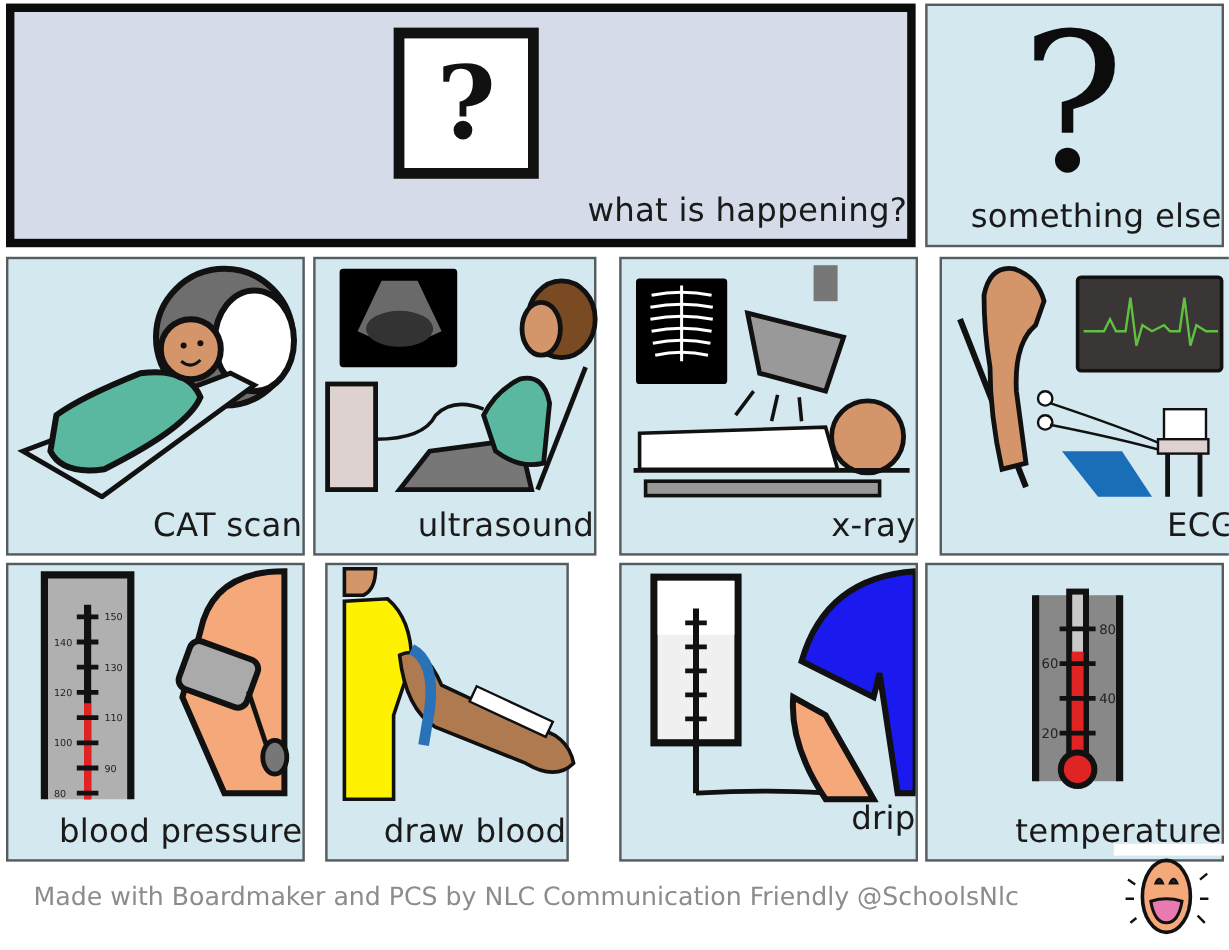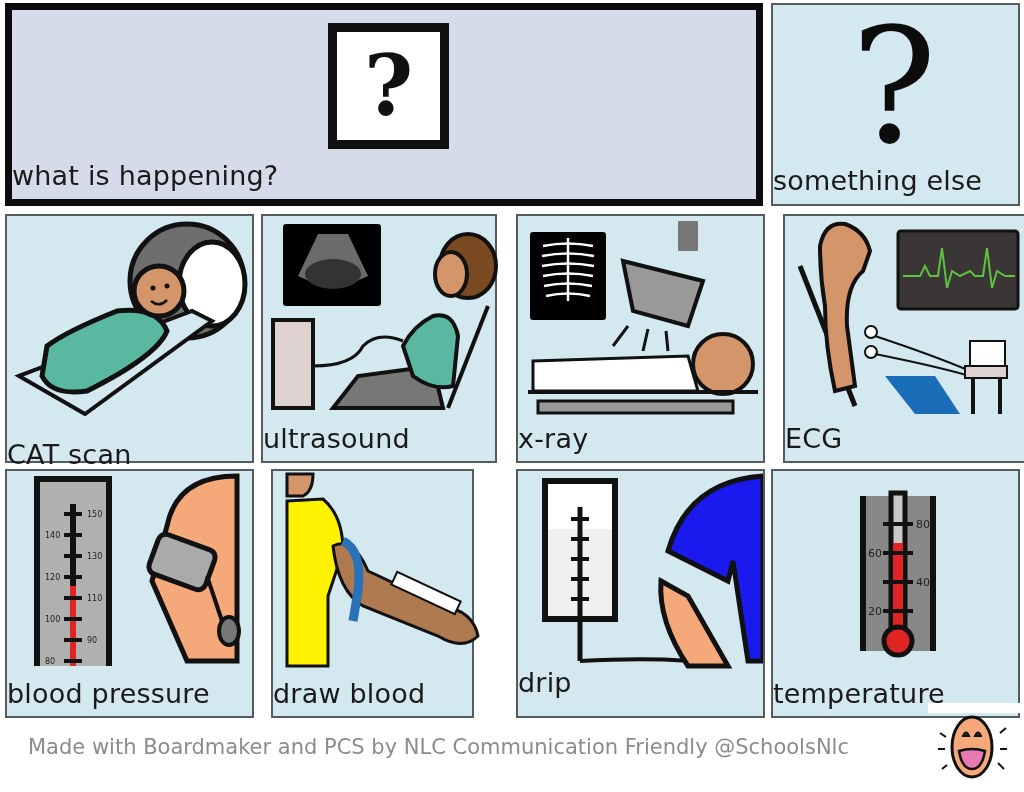--- a/index.html
+++ b/index.html
@@ -1,19 +1,19 @@
 <!DOCTYPE html>
 <html><head>
 <meta charset="utf-8">
 <style>
   html, body { margin:0; padding:0; }
   body { width:1024px; height:792px; background:#ffffff; position:relative; overflow:hidden;
          font-family:"DejaVu Sans", sans-serif; }
   .tile { position:absolute; box-sizing:border-box; background:#d4e8ef; border:2px solid #555c60; }
-  .tile .label { position:absolute; left:0; right:0; text-align:left; color:#1a1a1a;
+  .tile .label { position:absolute; left:0; right:0; text-align:right; color:#1a1a1a;
                  font-size:27px; letter-spacing:0.2px; }
   .tile .art { position:absolute; }
   .header { background:#d5dbe8; border:7px solid #0c0c0c; }
   .qbox { position:absolute; box-sizing:border-box; background:#fff; border:9px solid #111;
           display:flex; align-items:center; justify-content:center; }
   .qbox span { font-family:"DejaVu Serif", serif; font-weight:bold; font-size:84px; line-height:1; color:#111; }
   .bigq { position:absolute; font-family:"DejaVu Serif", serif; font-size:160px; line-height:1; color:#0c0c0c; }
   .footer { position:absolute; left:28px; top:735px; font-size:21px; color:#8c8c8c; }
   .smiley { position:absolute; left:928px; top:703px; width:92px; height:84px; }
 </style>
@@ -36,21 +36,21 @@
   <svg class="art" width="245" height="200" viewBox="0 0 245 200" style="left:0;top:0;">
     <circle cx="180" cy="65" r="57" fill="#6e6e6e" stroke="#111" stroke-width="5"></circle>
     <ellipse cx="205" cy="68" rx="33" ry="42" fill="#fff" stroke="#111" stroke-width="5"></ellipse>
     <polygon points="12,160 78,198 205,105 185,95" fill="#d4e8ef" stroke="#111" stroke-width="4"></polygon>
     <path d="M40,130 Q60,115 110,95 Q150,90 160,115 Q150,140 80,175 Q45,180 35,160 Z" fill="#5bb8a0" stroke="#111" stroke-width="5"></path>
     <circle cx="152" cy="75" r="25" fill="#d4956a" stroke="#111" stroke-width="5"></circle>
     <circle cx="146" cy="72" r="2.5" fill="#111"></circle>
       <circle cx="160" cy="70" r="2.5" fill="#111"></circle>
     <path d="M144,85 Q152,92 160,84" fill="none" stroke="#111" stroke-width="2.5"></path>
   </svg>
-  <div class="label" style="top:207px;margin-top:16px;">CAT scan</div>
+  <div class="label" style="top:207px;">CAT scan</div>
 </div>
 
 <div class="tile" style="left:261px;top:214px;width:236px;height:249px;">
   <svg class="art" width="245" height="200" viewBox="0 0 245 200" style="left:0;top:0;">
     <rect x="20" y="8" width="98" height="82" rx="3" fill="#000"></rect>
     <path d="M35,60 L55,18 L85,18 L105,60 Q70,78 35,60 Z" fill="#6a6a6a"></path>
     <ellipse cx="70" cy="58" rx="28" ry="15" fill="#333"></ellipse>
     <rect x="10" y="104" width="40" height="88" fill="#ddd2cf" stroke="#111" stroke-width="4"></rect>
     <path d="M50,150 Q90,150 100,130 Q115,115 140,125" fill="none" stroke="#111" stroke-width="3"></path>
     <polygon points="70,192 95,160 170,150 180,192" fill="#777" stroke="#111" stroke-width="4"></polygon>

